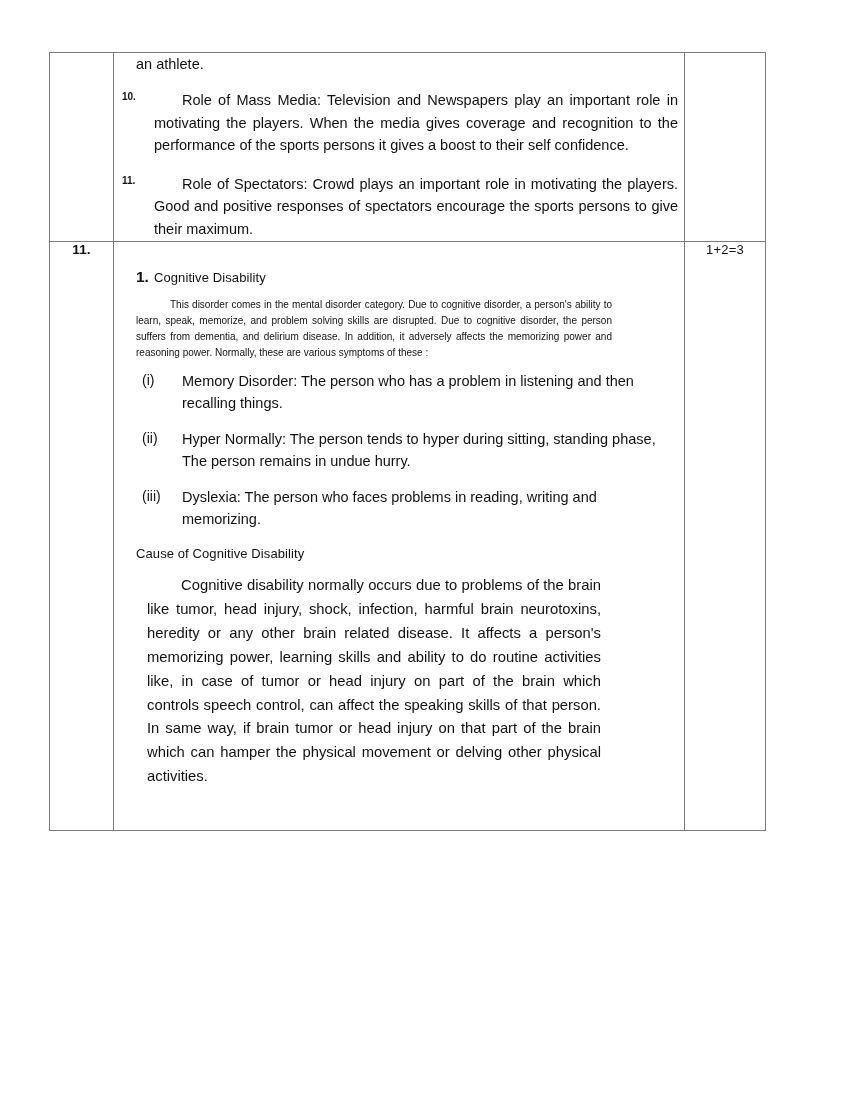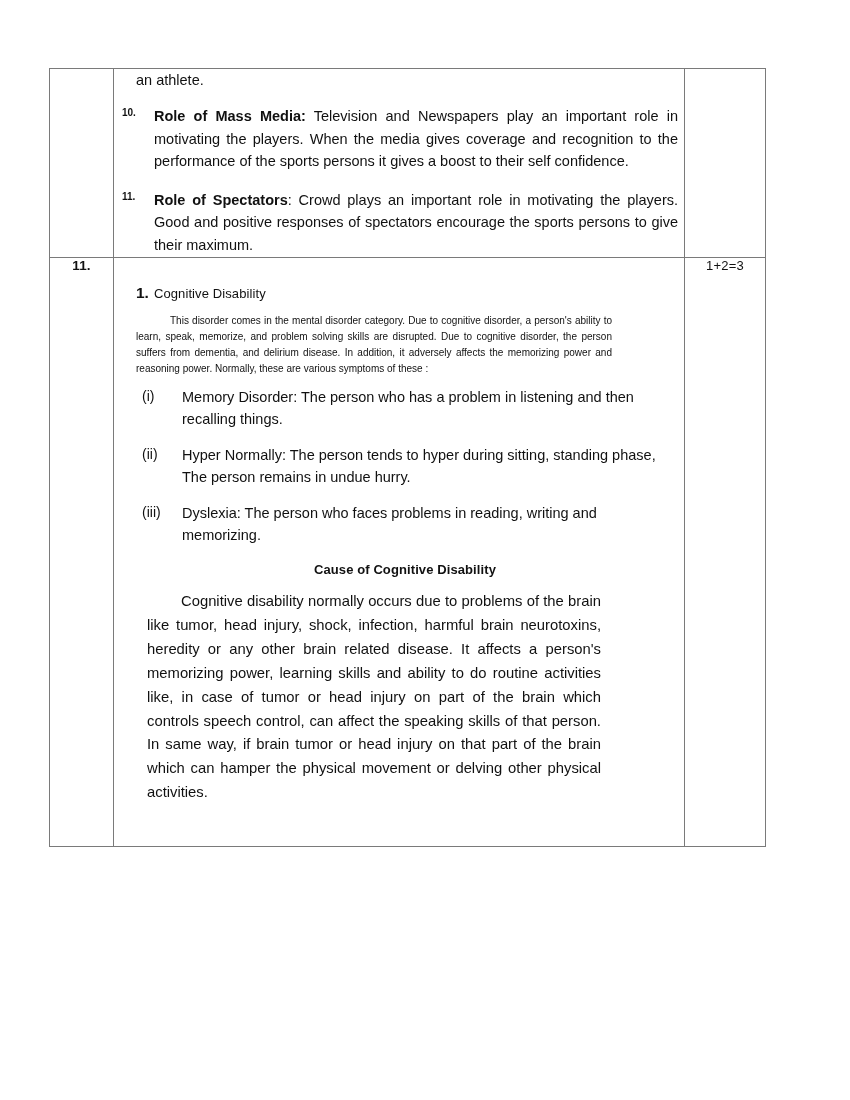--- a/index.html
+++ b/index.html
@@ -13,21 +13,21 @@
     height: 1100px;
     font-family: "Liberation Sans", sans-serif;
     color: #111111;
     position: relative;
     overflow: hidden;
   }
 
   .page {
     position: absolute;
     left: 0;
-    top: 16px;
+    top: 0;
     width: 850px;
     height: 844px;
     background: #ffffff;
   }
 
   
   .answer-table {
     position: absolute;
     left: 49px;
     top: 52px;
@@ -93,21 +93,21 @@
     padding-right: 6px;
   }
   ol.num-list > li:last-child { margin-bottom: 0; }
   .li-marker {
     position: absolute;
     left: 8px;
     top: 0;
     font-weight: bold;
     font-size: 10px;
   }
-  .li-title { font-weight: bold; }
+  .li-title { font-weight: normal; margin-left: 28px; }
 
   
   .sec-head {
     font-size: 15px;
     margin: 16px 0 10px 0;
     line-height: 1.3;
   }
   .sec-head .sec-num {
     font-weight: bold;
     font-size: 15.5px;
@@ -146,25 +146,24 @@
     position: absolute;
     left: 6px;
     top: 0;
     font-size: 14px;
     font-weight: normal;
   }
   .rn-title { font-weight: normal; }
 
   .sub-head {
     font-size: 13px;
-    font-weight: bold;
+    font-weight: normal;
     margin: 16px 0 6px 0;
     letter-spacing: 0.1px;
     line-height: 1.3;
-    text-align: center;
   }
 
   .para-cause {
     font-size: 14.8px;
     line-height: 1.62;
     text-align: justify;
     margin: 11px;
     text-indent: 34px;
     padding-right: 62px;
   }

